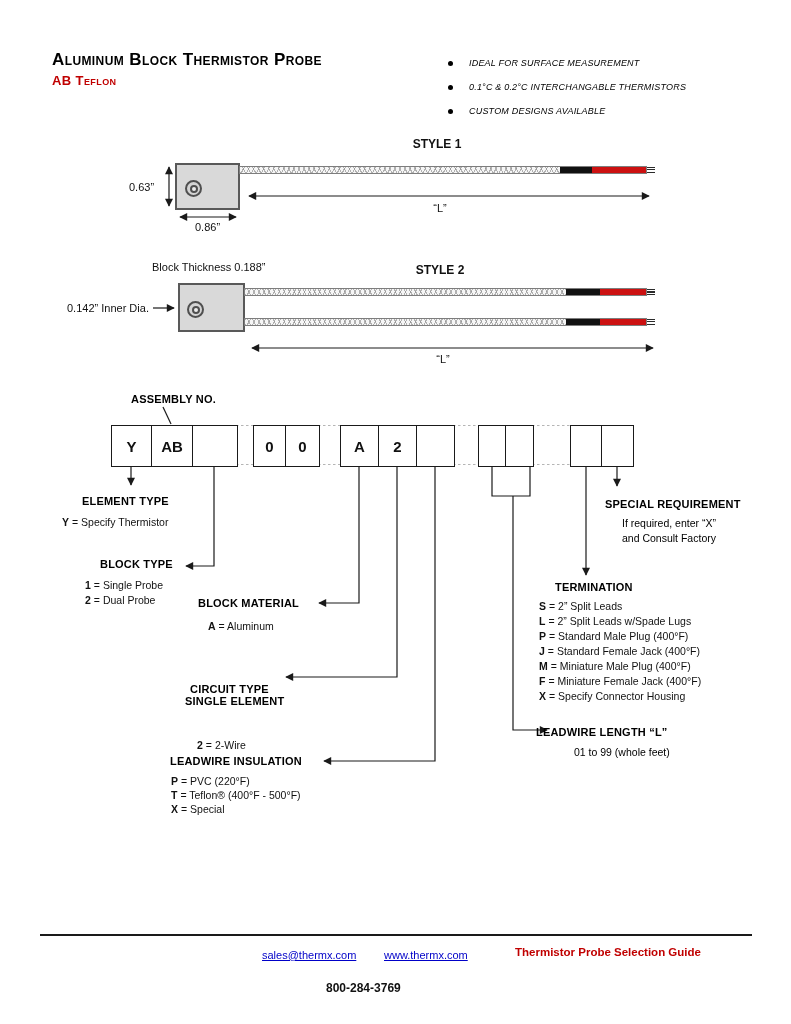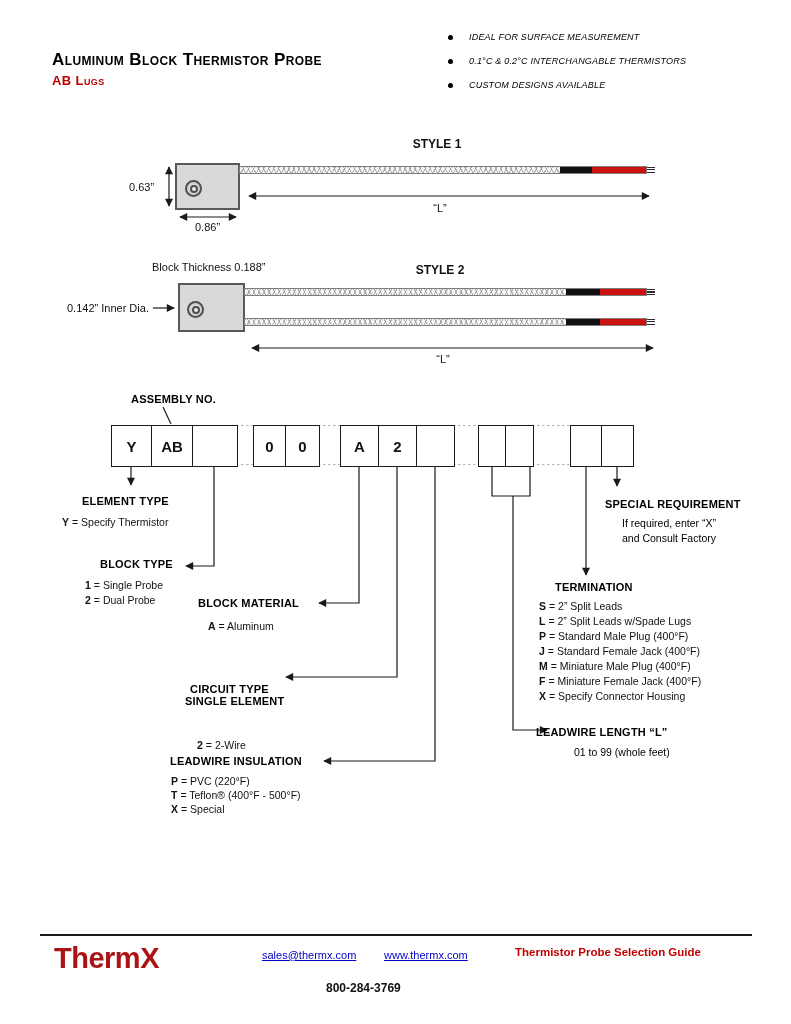--- a/index.html
+++ b/index.html
@@ -49,23 +49,23 @@
   .guide{font-size:11.5px;font-weight:bold;cursor:pointer;}
   .phone{font-size:12px;font-weight:bold;}
   svg.overlay{position:absolute;left:0;top:0;pointer-events:none;}
 </style>
 </head>
 <body>
 
 <div id="page">
 
   <div class="abs title" style="left:52px;top:50px;">Aluminum Block Thermistor Probe</div>
-  <div class="abs subtitle" style="left:52px;top:73px;color:#C00000;">AB Lugs</div>
-
-  <div class="abs" style="left:448px;top:32px;">
+  <div class="abs subtitle" style="left:52px;top:73px;color:#C00000;">AB Teflon</div>
+
+  <div class="abs" style="left:448px;top:58px;">
     <div class="bullet-row" style="margin-bottom:14px;">
       <span class="bullet-dot"></span>
       <span class="bullet-text">IDEAL FOR SURFACE MEASUREMENT</span>
     </div>
     <div class="bullet-row" style="margin-bottom:14px;">
       <span class="bullet-dot"></span>
       <span class="bullet-text">0.1°C &amp; 0.2°C INTERCHANGABLE THERMISTORS</span>
     </div>
     <div class="bullet-row">
       <span class="bullet-dot"></span>
@@ -222,19 +222,18 @@
     <div class="lgd-line"><b>J</b><span class="v">= Standard Female Jack (400°F)</span></div>
     <div class="lgd-line"><b>M</b><span class="v">= Miniature Male Plug (400°F)</span></div>
     <div class="lgd-line"><b>F</b><span class="v">= Miniature Female Jack (400°F)</span></div>
     <div class="lgd-line"><b>X</b><span class="v">= Specify Connector Housing</span></div>
   </div>
 
   <div class="abs h" style="left:536px;top:726px;text-align:right;">LEADWIRE LENGTH “L”</div>
   <div class="abs t" style="left:574px;top:746px;">01 to 99 (whole feet)</div>
 
   <div class="rule" style="left:40px;top:934px;width:712px;height:2px;"></div>
-  <div class="abs logo" style="left:54px;top:942px;color:#AA1414;">ThermX</div>
   <a class="abs link" style="left:262px;top:949px;color:#0000C8;">sales@thermx.com</a>
   <a class="abs link" style="left:384px;top:949px;color:#0000C8;">www.thermx.com</a>
   <a class="abs guide" style="left:515px;top:946px;color:#C00000;">Thermistor Probe Selection Guide</a>
   <div class="abs phone" style="left:326px;top:981px;">800-284-3769</div>
 
 </div>
 
 </body></html>

